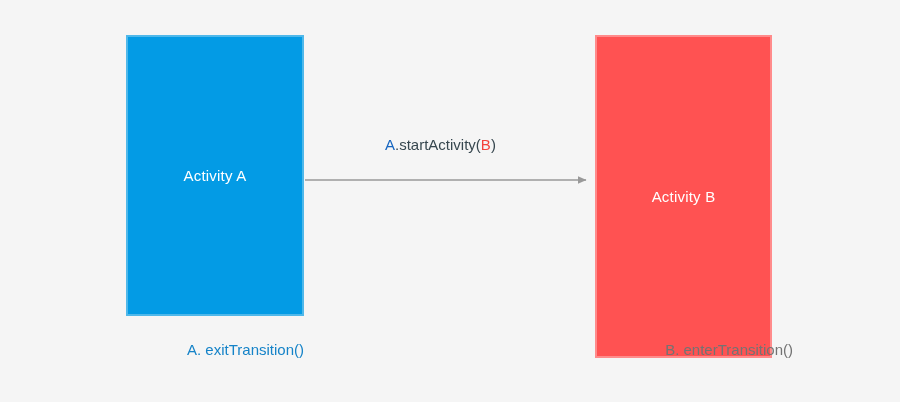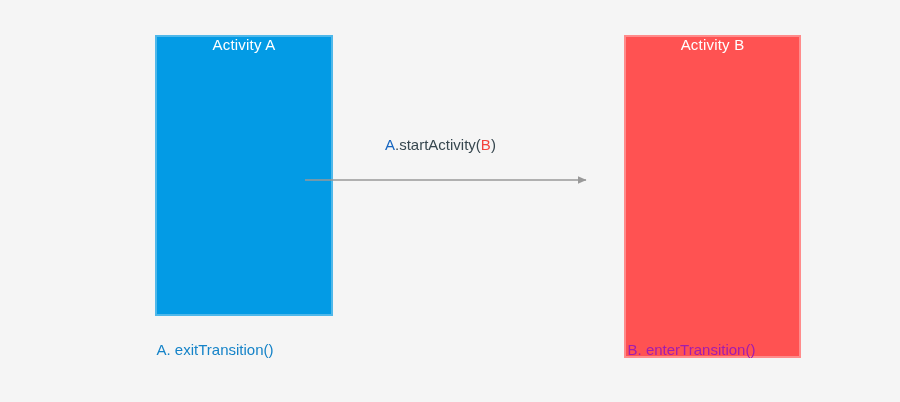--- a/index.html
+++ b/index.html
@@ -18,22 +18,22 @@
     width: 900px;
     height: 402px;
     background: #f5f5f5;
   }
 
   
   .activity-box {
     position: absolute;
     box-sizing: border-box;
     display: flex;
+    align-items: center;
     justify-content: center;
-    margin-left: 29px;
   }
   .box-caption {
     color: #ffffff;
     font-size: 15px;
     font-family: "Liberation Sans", sans-serif;
     letter-spacing: 0.2px;
     line-height: 1;
     user-select: none;
   }
 
@@ -79,34 +79,34 @@
   #arrow-label .seg-mid { color: #37474f; }
   #arrow-label .seg-b { color: #f4433c; }
   #arrow-label .seg-end { color: #37474f; }
 
   
   .transition-label {
     position: absolute;
     top: 340px;
     font-size: 15px;
     font-family: "Liberation Sans", sans-serif;
-    text-align: center;
+    text-align: right;
     white-space: nowrap;
     line-height: 20px;
     user-select: none;
   }
   #label-exit {
     left: 126px;
     width: 178px;
     color: #1583c8;
   }
   #label-enter {
-    left: 603px;
+    left: 616px;
     width: 177px;
-    color: #a21caf;
+    color: #737373;
   }
 </style>
 </head>
 <body>
 
 <div id="canvas">
 
   <div class="activity-box" id="box-a">
     <span class="box-caption">Activity A</span>
   </div>

